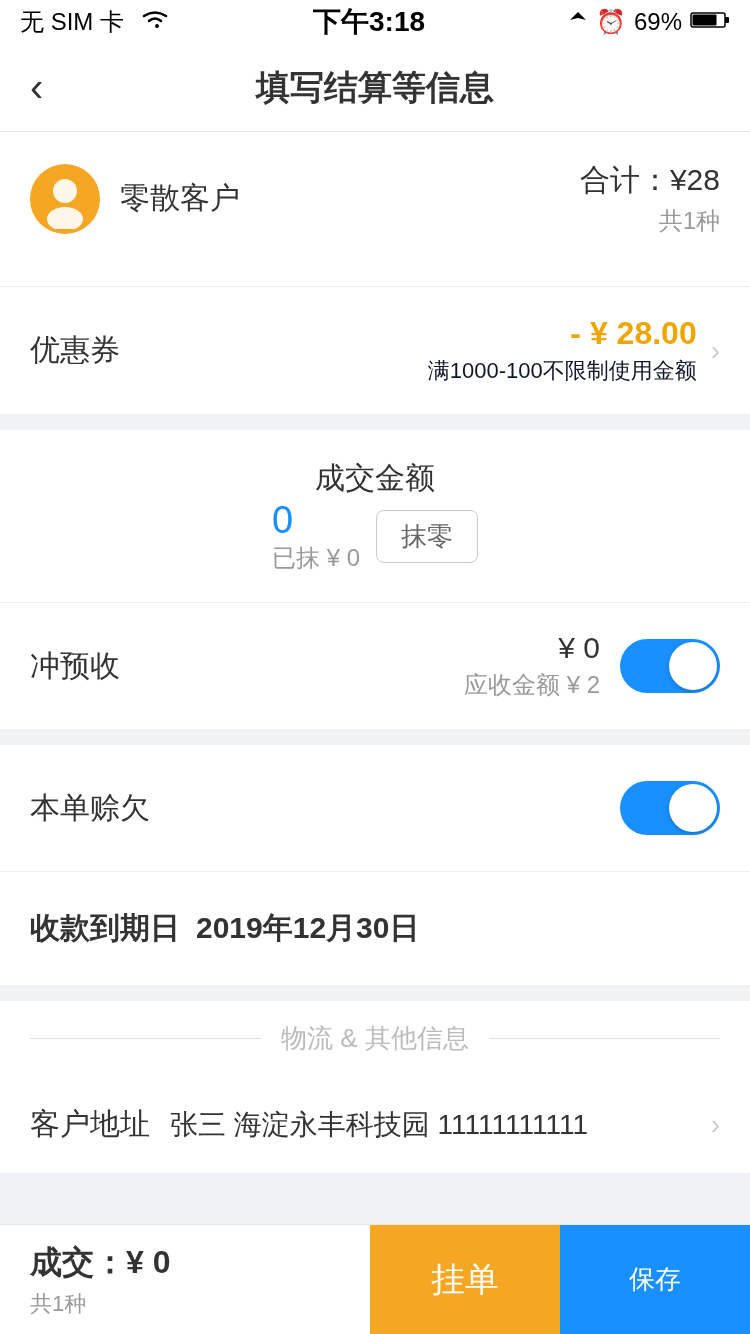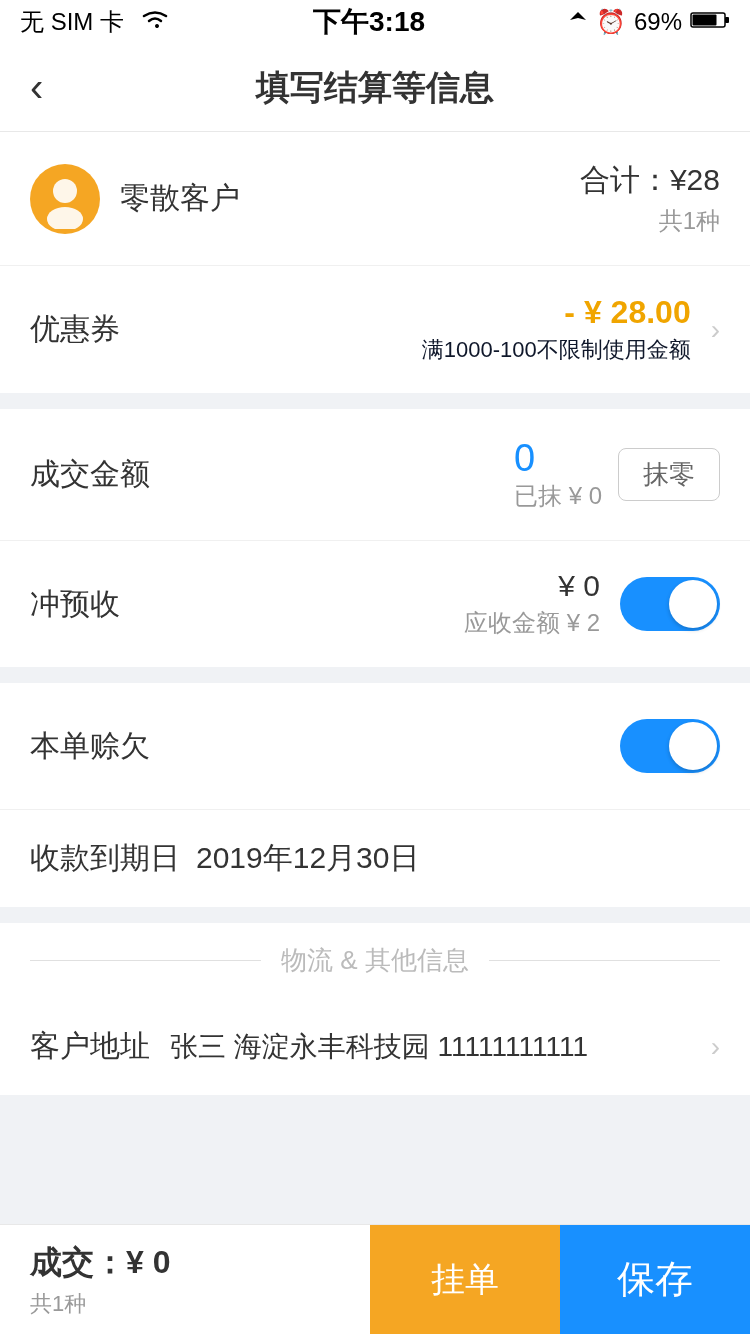--- a/index.html
+++ b/index.html
@@ -104,29 +104,30 @@
       margin-top: 4px;
     }
 
     
     .coupon-row {
       display: flex;
       align-items: center;
       justify-content: space-between;
       padding: 28px 30px;
       border-top: 1px solid #f0f0f0;
+      margin-top: 21px;
     }
     .coupon-label {
       font-size: 30px;
       color: #333;
     }
     .coupon-right {
       display: flex;
       align-items: center;
-      gap: 16px;
+      gap: 10px;
     }
     .coupon-right-content {
       text-align: right;
     }
     .coupon-amount {
       font-size: 32px;
       color: #f0a500;
       font-weight: 600;
     }
     .coupon-desc {
@@ -143,20 +144,21 @@
     
     .deal-section {
       background: #fff;
       margin-bottom: 16px;
     }
     .deal-row {
       display: flex;
       align-items: center;
       justify-content: space-between;
       padding: 28px 30px;
+      flex-direction: column;
     }
     .deal-label {
       font-size: 30px;
       color: #333;
     }
     .deal-right {
       display: flex;
       align-items: center;
       gap: 16px;
     }
@@ -242,22 +244,23 @@
       padding: 36px 30px;
     }
     .debt-label {
       font-size: 30px;
       color: #333;
     }
     
     .due-row {
       display: flex;
       align-items: center;
-      padding: 28px 30px;
+      padding: 36px 30px;
       border-top: 1px solid #f0f0f0;
+      font-weight: bold;
     }
     .due-label {
       font-size: 30px;
       color: #333;
       margin-right: 16px;
     }
     .due-date {
       font-size: 30px;
       color: #333;
     }
@@ -341,21 +344,21 @@
       font-weight: 500;
       cursor: pointer;
     }
     .btn-save {
       width: 190px;
       height: 110px;
       background: #1890ff;
       display: flex;
       align-items: center;
       justify-content: center;
-      font-size: 38px;
+      font-size: 26px;
       color: #fff;
       font-weight: 500;
       cursor: pointer;
     }
   </style>
 </head>
 <body>
 
 <div class="status-bar">
   <div class="status-left">

